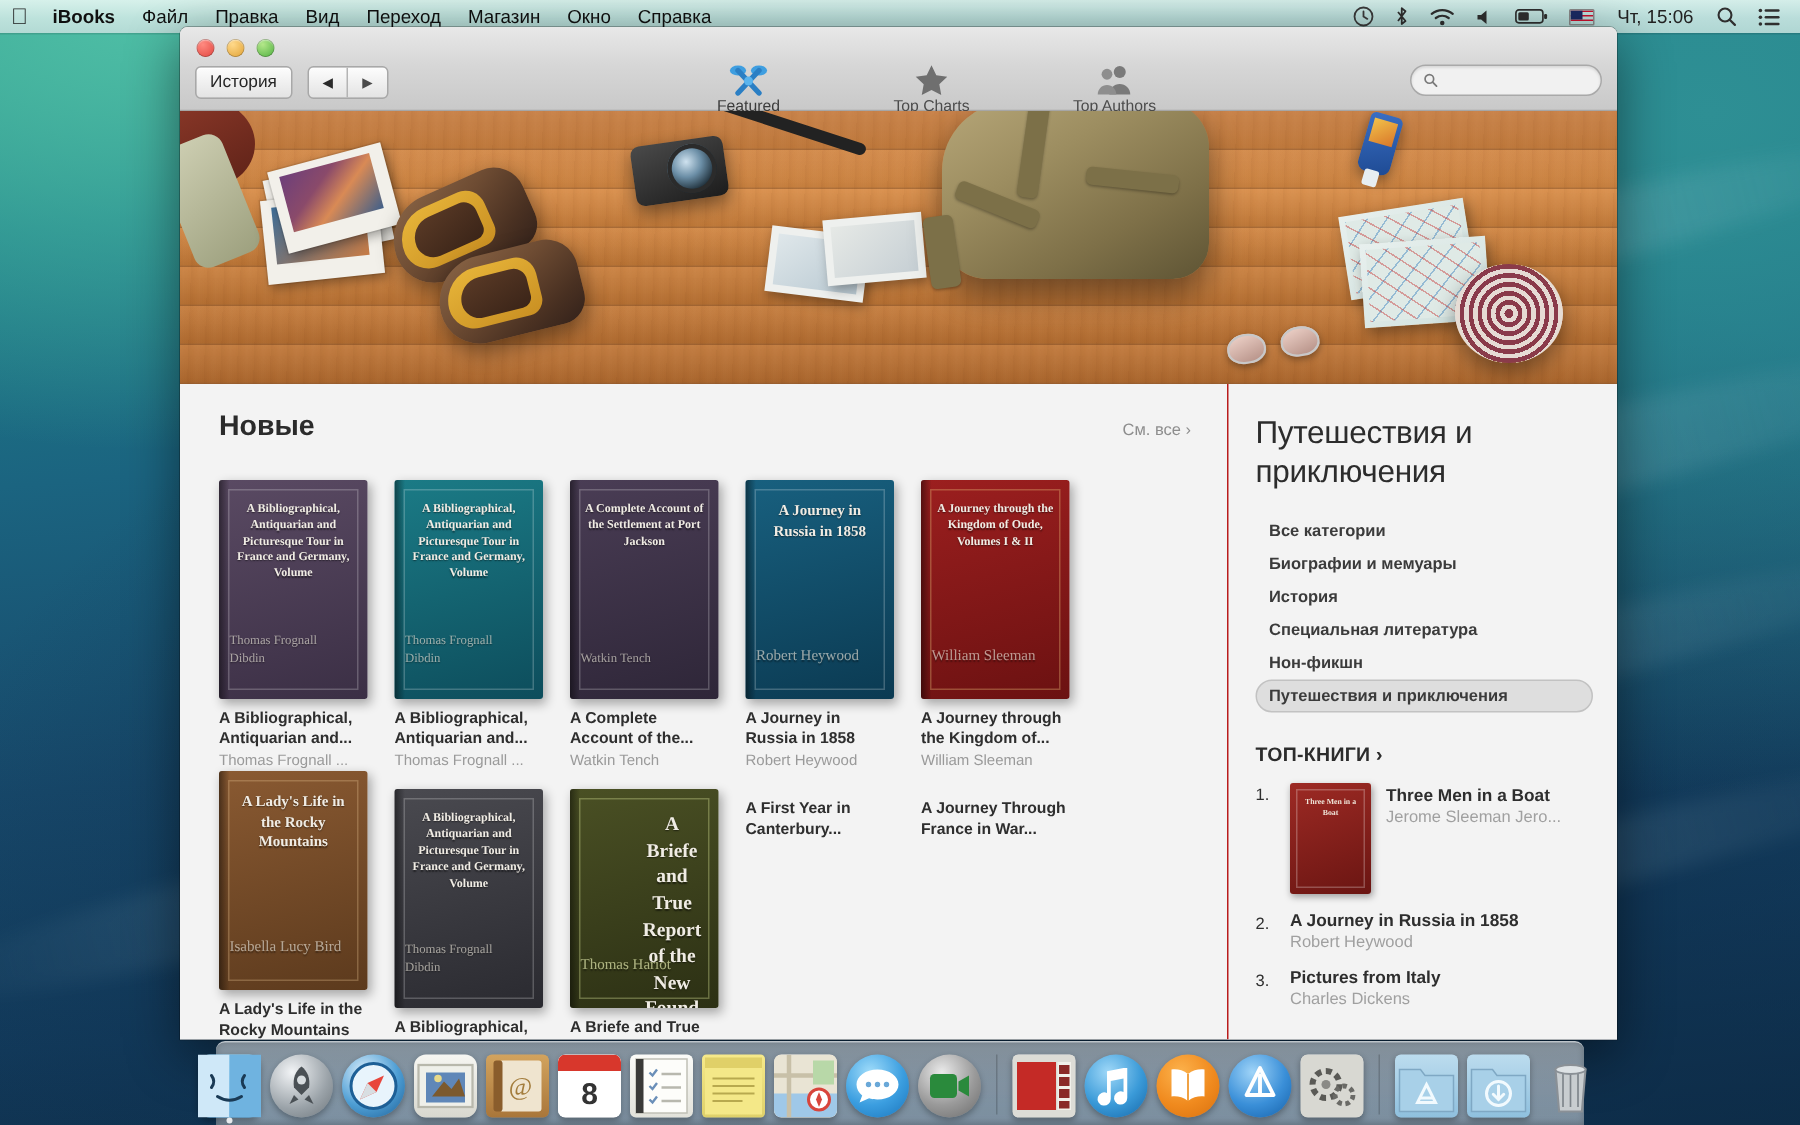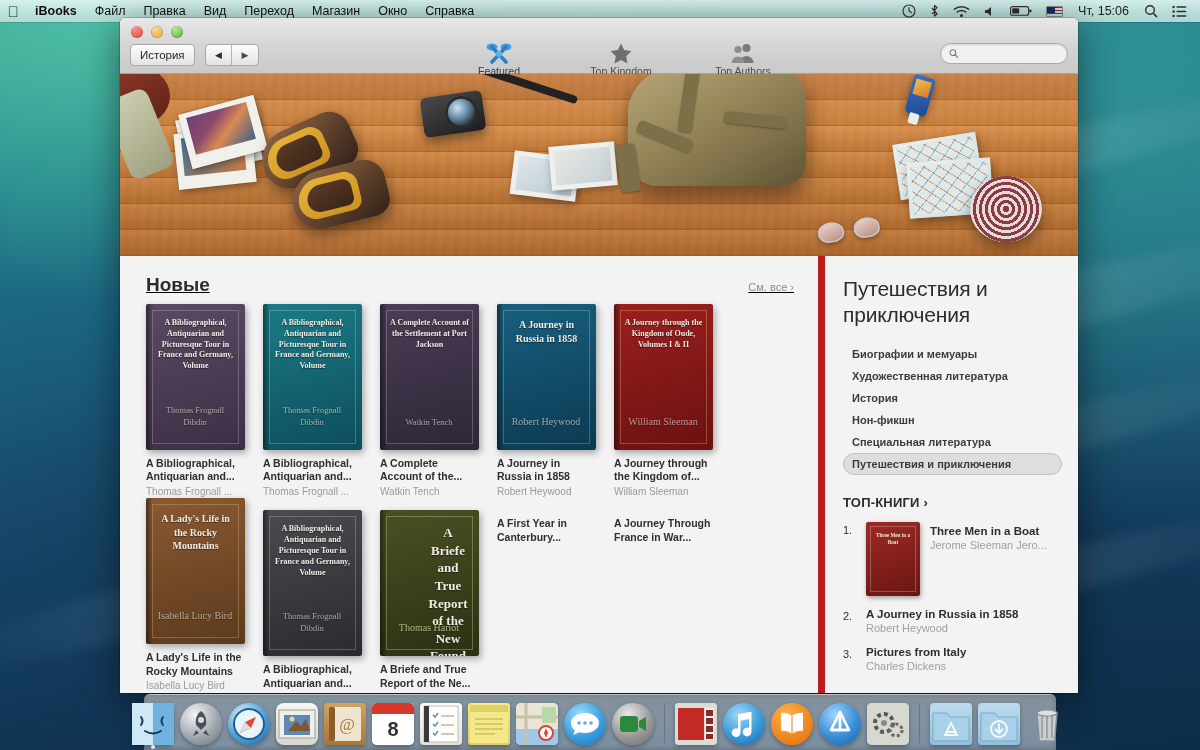--- a/index.html
+++ b/index.html
@@ -128,48 +128,48 @@
   .glasses i, .glasses u { position:absolute; top:0; width:26px; height:20px; border-radius:50% 50% 45% 45%;
     background: linear-gradient(160deg,#f3d8cf,#b08a80); box-shadow: inset 0 0 0 1.5px #c8c8c8, 0 2px 5px rgba(0,0,0,.35); }
   .glasses i { left:0; } .glasses u { right:0; }
   .passport { width:66px; height:44px; transform:rotate(7deg);
     background:#eef0ee; box-shadow:2px 3px 8px rgba(0,0,0,.34); }
   .passport i { position:absolute; left:5px; top:5px; right:5px; bottom:5px;
     background:linear-gradient(140deg,#dfe7ea,#b9c9d2); }
   
   .content { display:flex; height:437px; background:#f3f3f3; }
   .books-pane { width:698px; padding:18px 0 0 26px; position:relative; overflow:hidden; }
-  .sec-head { display:flex; align-items:baseline; width:648px; margin-bottom:8px;text-decoration:underline; }
+  .sec-head { display:flex; align-items:baseline; width:648px; margin-bottom:24px; }
   .sec-title { font-size:19px; font-weight:bold; color:#2b2b2b; }
   .see-all { margin-left:auto; font-size:11px; color:#8d8d8d; }
   .grid { display:flex; flex-wrap:wrap; gap:0 18px; }
   .book { width:99px; }
   .cover {
     width:99px; height:146px; position:relative; border-radius:2px;
     box-shadow: 2px 3px 7px rgba(0,0,0,.32); overflow:hidden;
     display:flex; flex-direction:column; align-items:center;
   }
   .cover::before { content:""; position:absolute; left:0; top:0; bottom:0; width:7px;
     background: linear-gradient(90deg, rgba(0,0,0,.45), rgba(0,0,0,0)); }
   .cover .frame { position:absolute; left:6px; right:6px; top:6px; bottom:6px;
     border:1px solid rgba(255,255,255,.22); }
   .cover .ct {
     position:relative; margin-top:14px; width:84px; text-align:center;
     font-family:"Liberation Serif", serif; font-weight:bold; font-size:8px; line-height:1.35;
     color:#f0ece4; text-shadow:0 1px 1px rgba(0,0,0,.5); padding:0 2px;
   }
   .cover .ca {
-    position:absolute; bottom:22px; width:84px; left:7px; text-align:center;
+    position:absolute; bottom:22px; width:84px; left:7px; 
     font-family:"Liberation Serif", serif; font-size:8.5px; line-height:1.35;
     color:rgba(240,235,225,.62); text-shadow:0 1px 1px rgba(0,0,0,.4);
   }
   .b-title { margin-top:7px; font-size:10.5px; font-weight:bold; color:#2e2e2e; line-height:1.28; }
   .b-author { margin-top:2px; font-size:10px; color:#9a9a9a; line-height:1.25; }
   
-  .sidebar { width:260px; border-left:7px solid #b91c1c; padding:20px 16px 0 18px;
+  .sidebar { width:260px; border-left:1px solid #b91c1c; padding:20px 16px 0 18px;
     background:#f3f3f3; overflow:hidden; }
   .side-title { font-size:21px; font-weight:normal; color:#2c2c2c; line-height:1.22; letter-spacing:-.2px; }
   .cat-list { margin-top:16px; }
   .cat { font-size:11px; font-weight:bold; color:#3b3b3b; padding:5px 9px; border-radius:11px; }
   .cat.selected { background:#dedede; border:1px solid #c2c2c2; padding:4px 8px; }
   .top-head { margin-top:20px; font-size:13px; font-weight:bold; color:#2c2c2c; letter-spacing:.2px; }
   .top-first { display:flex; margin-top:12px; gap:10px; }
   .rank { font-size:11px; color:#2f2f2f; width:13px; padding-top:2px; }
   .mini-cover { width:54px; height:74px; border-radius:2px; position:relative; overflow:hidden;
     background:linear-gradient(160deg,#9d2a24,#6a1512); box-shadow:1px 2px 5px rgba(0,0,0,.35); }
@@ -308,21 +308,21 @@
           </svg>
         </span>
         <span class="tlabel">Featured</span>
       </div>
       <div class="tab">
         <span class="ticon">
           <svg width="24" height="22" viewBox="0 0 24 22">
               <path d="M12 1.5l3.2 6.6 7.3 1-5.3 5.1 1.3 7.2L12 18l-6.5 3.4 1.3-7.2L1.5 9.1l7.3-1z" fill="#6f6f6f"></path>
             </svg>
         </span>
-        <span class="tlabel">Top Kingdom</span>
+        <span class="tlabel">Top Charts</span>
       </div>
       <div class="tab">
         <span class="ticon">
           <svg width="26" height="22" viewBox="0 0 26 22">
             <circle cx="16.5" cy="6" r="4" fill="#7a7a7a"></circle>
               <path d="M9.5 21c0-4 3.2-7 7-7s7 3 7 7z" fill="#7a7a7a"></path>
             <circle cx="8" cy="7.5" r="3.6" fill="#8e8e8e"></circle>
               <path d="M1.8 21c0-3.6 2.8-6.4 6.2-6.4S14.2 17.4 14.2 21z" fill="#8e8e8e"></path>
           </svg>
         </span>
@@ -502,25 +502,25 @@
 
         </div>
 
       </div>
     </div>
 
     <div class="sidebar">
       <div class="side-title">Путешествия и приключения</div>
 
       <div class="cat-list">
+        <div class="cat">Все категории</div>
         <div class="cat">Биографии и мемуары</div>
-        <div class="cat">Художественная литература</div>
         <div class="cat">История</div>
+        <div class="cat">Специальная литература</div>
         <div class="cat">Нон-фикшн</div>
-        <div class="cat">Специальная литература</div>
         <div class="cat selected">Путешествия и приключения</div>
       </div>
 
       <div class="top-head">ТОП-КНИГИ ›</div>
 
       <div class="top-first">
         <div class="rank">1.</div>
         <div class="mini-cover">
           <div class="mf"></div>
           <div class="mt">Three Men in a Boat</div>

